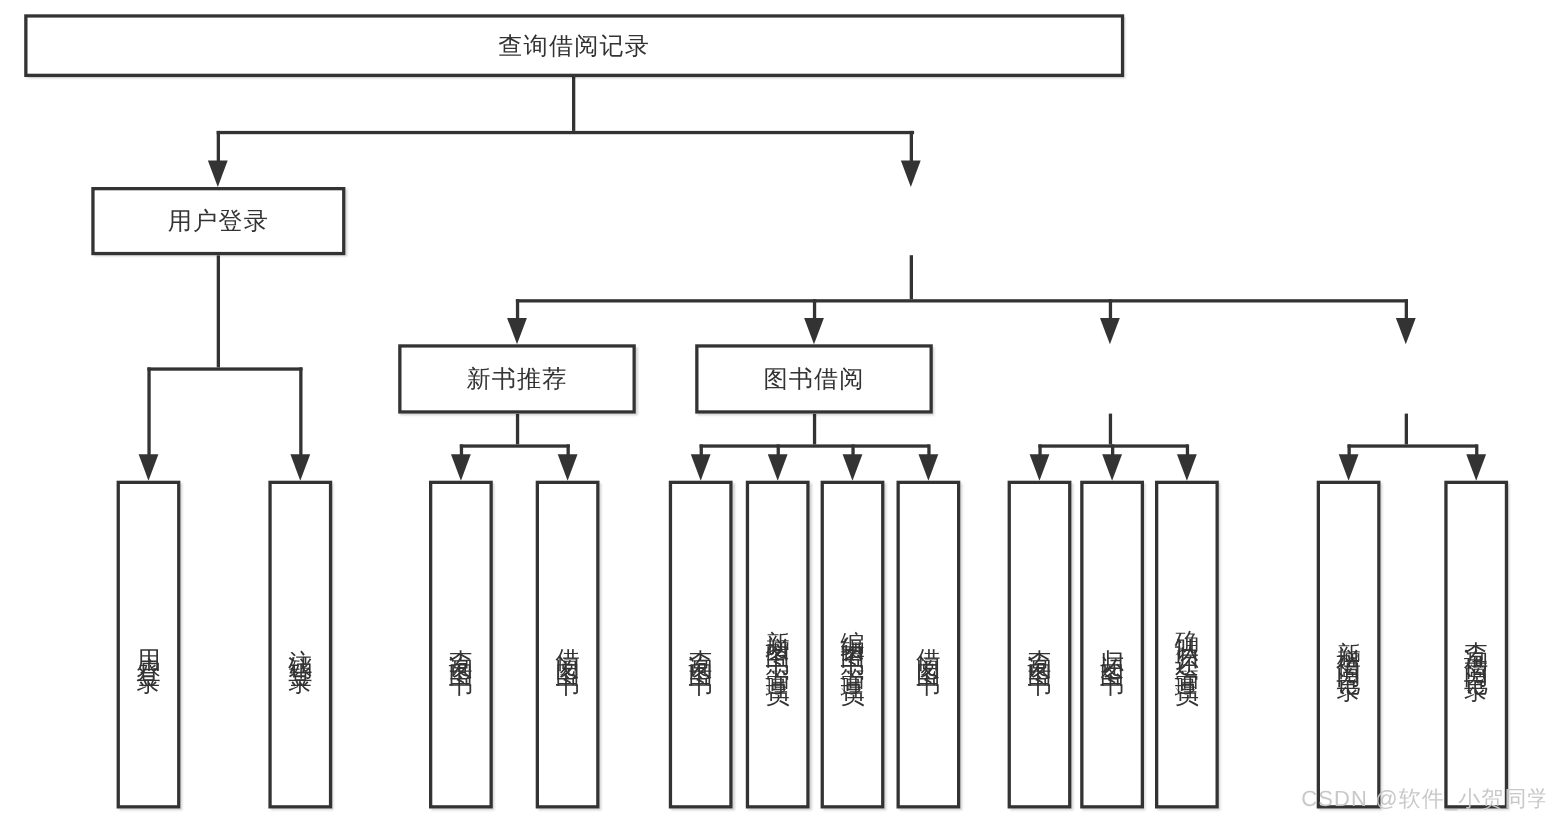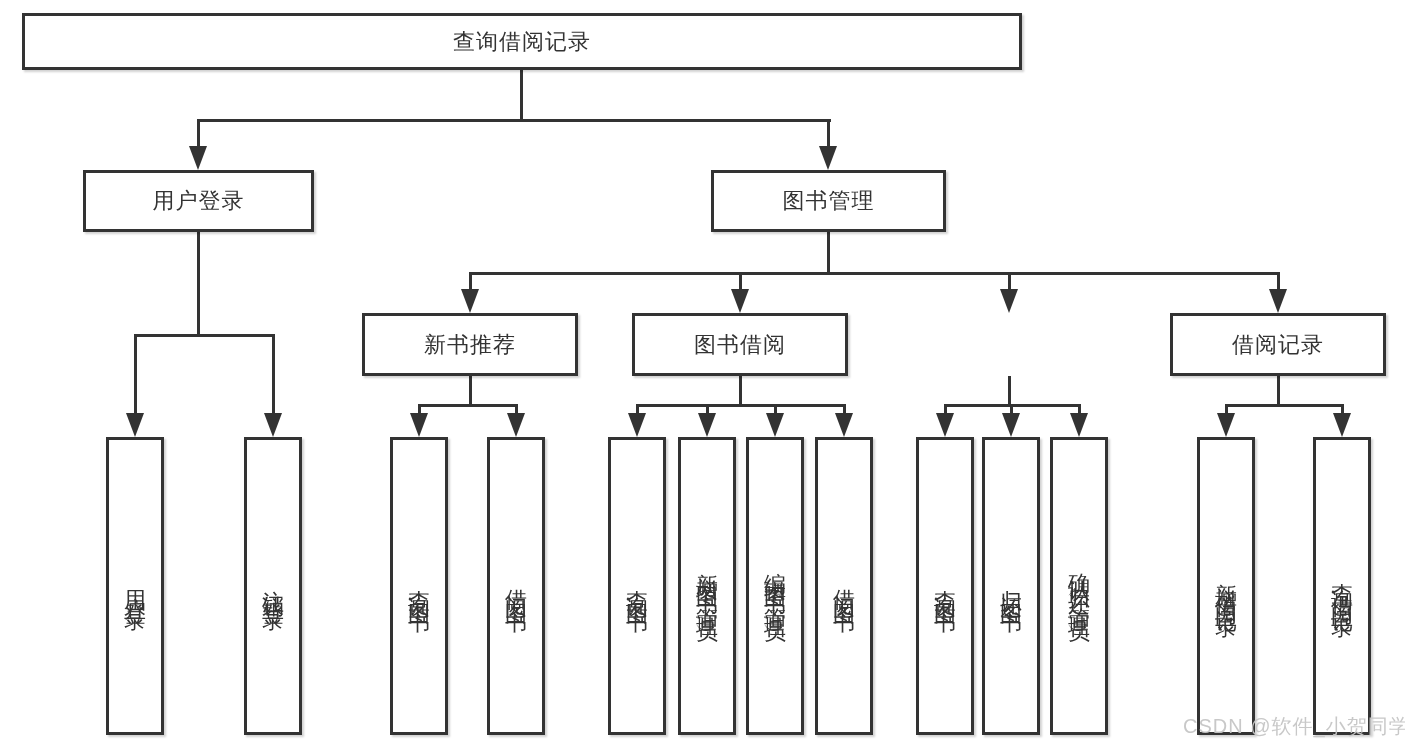--- a/index.html
+++ b/index.html
@@ -117,25 +117,23 @@
   <div class="l v" style="left:1277px;top:376px;height:28px"></div>
   <div class="l h" style="left:1225px;top:404px;width:118px"></div>
   <div class="l v" style="left:1225px;top:404px;height:12px"></div>
   <div class="arr" style="left:1217px;top:413px"></div>
   <div class="l v" style="left:1341px;top:404px;height:12px"></div>
   <div class="arr" style="left:1333px;top:413px"></div>
 
   <div class="box hbox" style="left:22px;top:13px;width:994px;height:51px">查询借阅记录</div>
 
   <div class="box hbox" style="left:83px;top:170px;width:225px;height:56px">用户登录</div>
-  <div class="box hbox" style="left:711px;top:170px;width:229px;height:56px">图书管理</div>
 
   <div class="box hbox" style="left:362px;top:313px;width:210px;height:57px">新书推荐</div>
   <div class="box hbox" style="left:632px;top:313px;width:210px;height:57px">图书借阅</div>
-  <div class="box hbox" style="left:1170px;top:313px;width:210px;height:57px">借阅记录</div>
 
   <div class="box vbox" style="left:106px;top:437px;width:52px;height:292px">
     <span class="vtext">用户登录</span>
   </div>
   <div class="box vbox" style="left:244px;top:437px;width:52px;height:292px">
     <span class="vtext">注销登录</span>
   </div>
 
   <div class="box vbox" style="left:390px;top:437px;width:52px;height:292px">
     <span class="vtext">查询图书</span>

